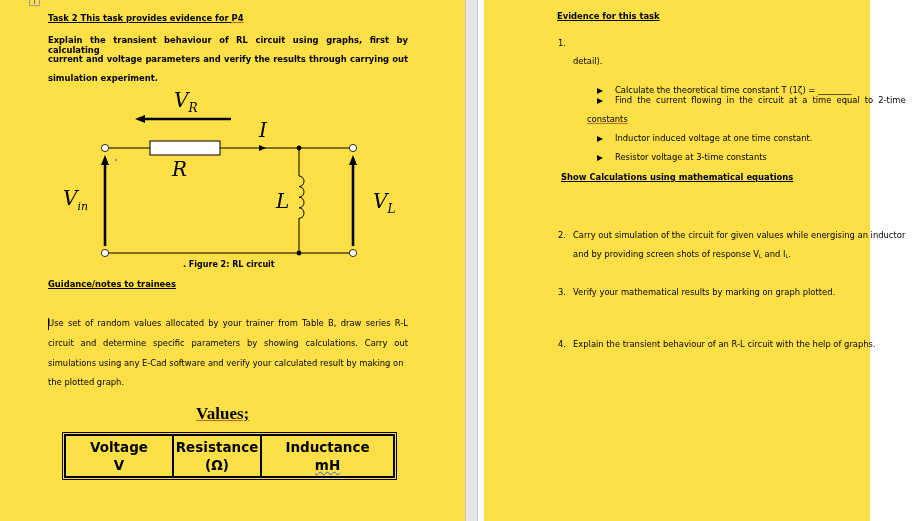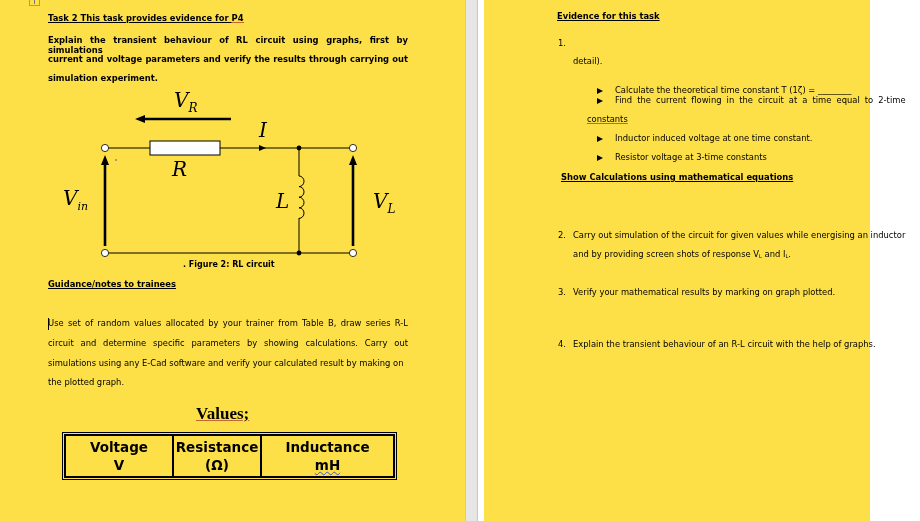--- a/index.html
+++ b/index.html
@@ -57,21 +57,21 @@
   sub.tiny { font-size:5px; vertical-align:-1px; }
 </style>
 </head>
 <body>
 
 <div class="page" id="page-left">
   <div class="anchor-box"></div>
 
   <div class="abs t8 b u" style="left:48px; top:13px;"><span>Task 2 This task provides evidence for </span><span class="spell">P4</span></div>
 
-  <div class="abs t8 b just" style="left:48px; top:35px; width:360px;">Explain the transient behaviour of RL circuit using graphs, first by simulations</div>
+  <div class="abs t8 b just" style="left:48px; top:35px; width:360px;">Explain the transient behaviour of RL circuit using graphs, first by calculating</div>
   <div class="abs t8 b just" style="left:48px; top:54px; width:360px;">current and voltage parameters and verify the results through carrying out</div>
   <div class="abs t8 b" style="left:48px; top:73px;">simulation experiment.</div>
 
   <svg id="circuit" viewBox="0 0 465 290">
 
     <line x1="231" y1="119" x2="142" y2="119" stroke="#000" stroke-width="2.6"></line>
     <polygon points="135,119 145,115 145,123" fill="#000"></polygon>
 
     <line x1="108" y1="148" x2="150" y2="148" stroke="#000" stroke-width="1"></line>
     <rect x="150" y="141" width="70" height="14" fill="#fff" stroke="#000" stroke-width="1"></rect>

